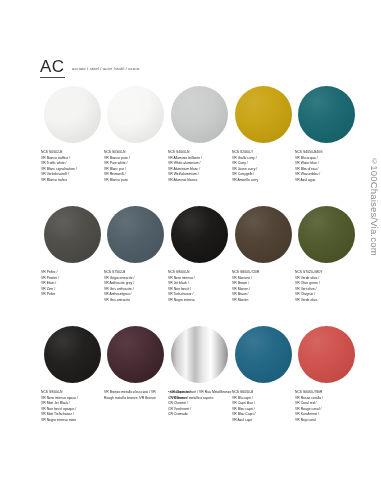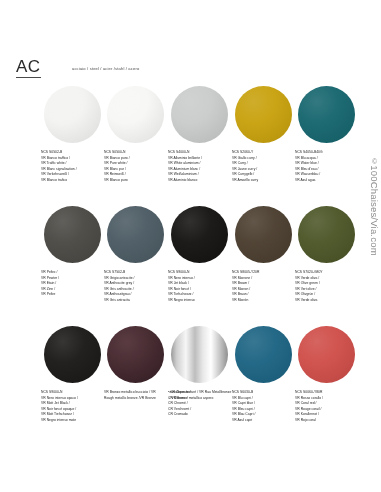--- a/index.html
+++ b/index.html
@@ -19,21 +19,21 @@
   
   .header {
     position: absolute;
     left: 0;
     top: 0;
     width: 381px;
     height: 86px;
   }
   .brand {
     position: absolute;
-    left: 16px;
+    left: 40px;
     top: 58px;
     font-size: 17px;
     letter-spacing: 0.5px;
     font-weight: 400;
     color: #2a2a2a;
     line-height: 1;
     padding-bottom: 2px;
     border-bottom: 1px solid #4a4a4a;
     text-align: center;
   }

